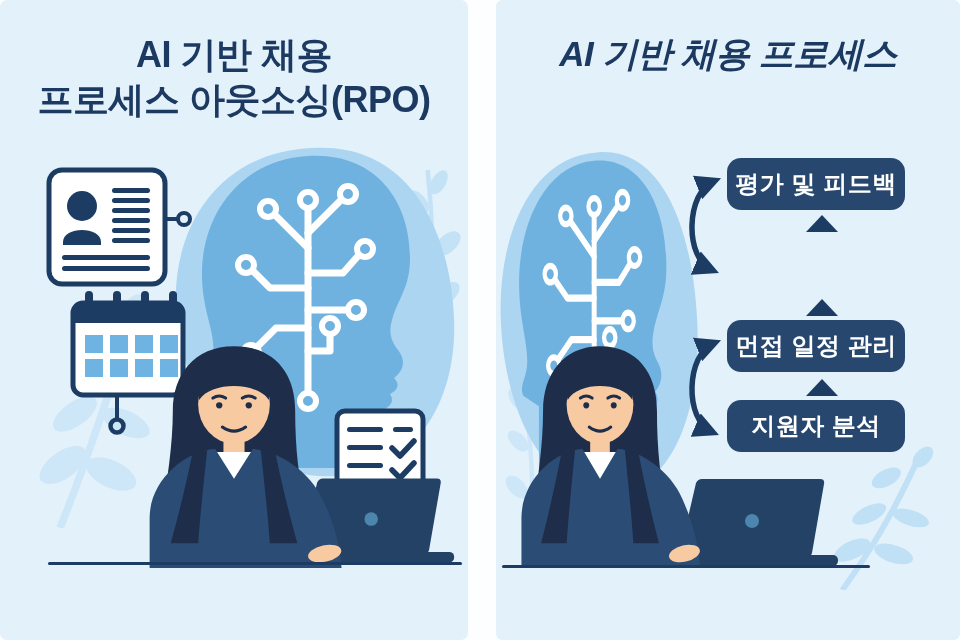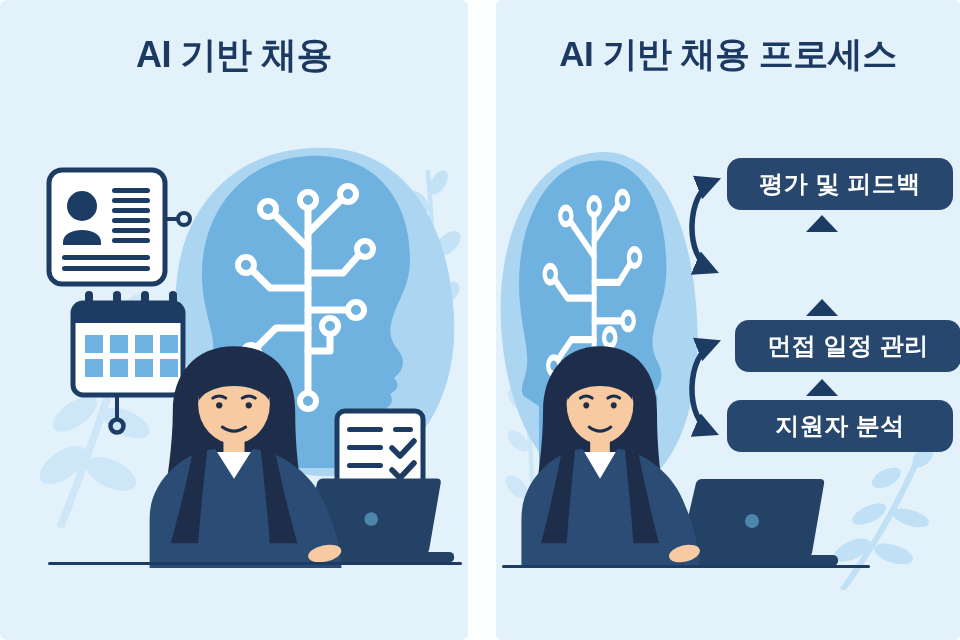--- a/index.html
+++ b/index.html
@@ -3,35 +3,35 @@
 <meta charset="utf-8">
 <style>
   html,body{margin:0;padding:0;}
   .canvas{
     position:relative;width:960px;height:640px;overflow:hidden;
     background:#fdfeff;font-family:"Liberation Sans",sans-serif;
     -webkit-font-smoothing:antialiased;
   }
   .panel{position:absolute;top:0;height:640px;background:#e3f1fb;border-radius:6px;}
   .panel.left{left:0;width:468px;border-radius:7px;}
-  .panel.right{left:496px;width:464px;}
+  .panel.right{left:496px;width:464px;font-style:italic;}
 
   .title{
     position:absolute;width:100%;text-align:center;
     color:#1c3a61;font-weight:800;font-size:36px;line-height:1.26;
     letter-spacing:-0.5px;white-space:nowrap;
   }
   .panel.left .title{top:32px;}
   .panel.right .title{top:32px;font-size:35px;}
 
   .abs{position:absolute;}
 
   
   .step{
-    position:absolute;left:727px;width:226px;height:52px;
+    position:absolute;left:727px;width:178px;height:52px;
     background:#27476f;border-radius:14px;color:#ffffff;
     display:flex;align-items:center;justify-content:center;
     font-weight:700;font-size:24px;letter-spacing:0.5px;white-space:nowrap;
   }
   .tri{
     position:absolute;width:0;height:0;
     border-left:16px solid transparent;border-right:16px solid transparent;
     border-bottom:17px solid #1d3c63;
   }
   .desk{
@@ -41,20 +41,21 @@
 </style>
 </head>
 <body>
 
 <div class="canvas">
 
   <div class="panel left">
 
     <div class="title">
       <div>AI 기반 채용</div>
+      <div>프로세스 아웃소싱(RPO)</div>
     </div>
 
     <svg class="abs" style="left:18px;top:288px;" width="150" height="240" viewBox="0 0 100 160" preserveAspectRatio="none">
       <path d="M28 160 C44 120 58 80 78 16" stroke="#cde7f8" stroke-width="5" fill="none"></path>
       <ellipse cx="30" cy="118" rx="18" ry="9" fill="#cde7f8" transform="rotate(-35 30 118)"></ellipse>
       <ellipse cx="62" cy="124" rx="18" ry="9" fill="#cde7f8" transform="rotate(25 62 124)"></ellipse>
       <ellipse cx="38" cy="84" rx="17" ry="8" fill="#cde7f8" transform="rotate(-35 38 84)"></ellipse>
       <ellipse cx="72" cy="90" rx="17" ry="8" fill="#cde7f8" transform="rotate(25 72 90)"></ellipse>
       <ellipse cx="50" cy="50" rx="15" ry="8" fill="#cde7f8" transform="rotate(-38 50 50)"></ellipse>
       <ellipse cx="82" cy="54" rx="15" ry="8" fill="#cde7f8" transform="rotate(25 82 54)"></ellipse>
@@ -250,21 +251,21 @@
       </g>
       <circle cx="96" cy="63" r="3" fill="#1e2d4a"></circle>
       <circle cx="124" cy="63" r="3" fill="#1e2d4a"></circle>
       <ellipse cx="196" cy="206" rx="16" ry="8" fill="#f8caa2" transform="rotate(-12 196 206)"></ellipse>
     </svg>
 
     <div class="desk" style="left:6px;top:565px;width:368px;"></div>
   </div>
 
   <div class="step" style="top:158px;">평가 및 피드백</div>
-  <div class="step" style="top:320px;margin-left:8px;">먼접 일정 관리</div>
+  <div class="step" style="top:320px;">먼접 일정 관리</div>
   <div class="step" style="top:400px;">지원자 분석</div>
 
   <div class="tri" style="left:806px;top:215px;"></div>
   <div class="tri" style="left:806px;top:299px;"></div>
   <div class="tri" style="left:806px;top:379px;"></div>
 
   <svg class="abs" style="left:0;top:0;pointer-events:none;" width="960" height="640" viewBox="0 0 960 640">
     <defs>
       <marker id="ah" viewBox="0 0 10 10" refX="7" refY="5" markerWidth="4.6" markerHeight="4.6" orient="auto-start-reverse">
         <path d="M0 0 L10 5 L0 10 Z" fill="#1d3c63"></path>

